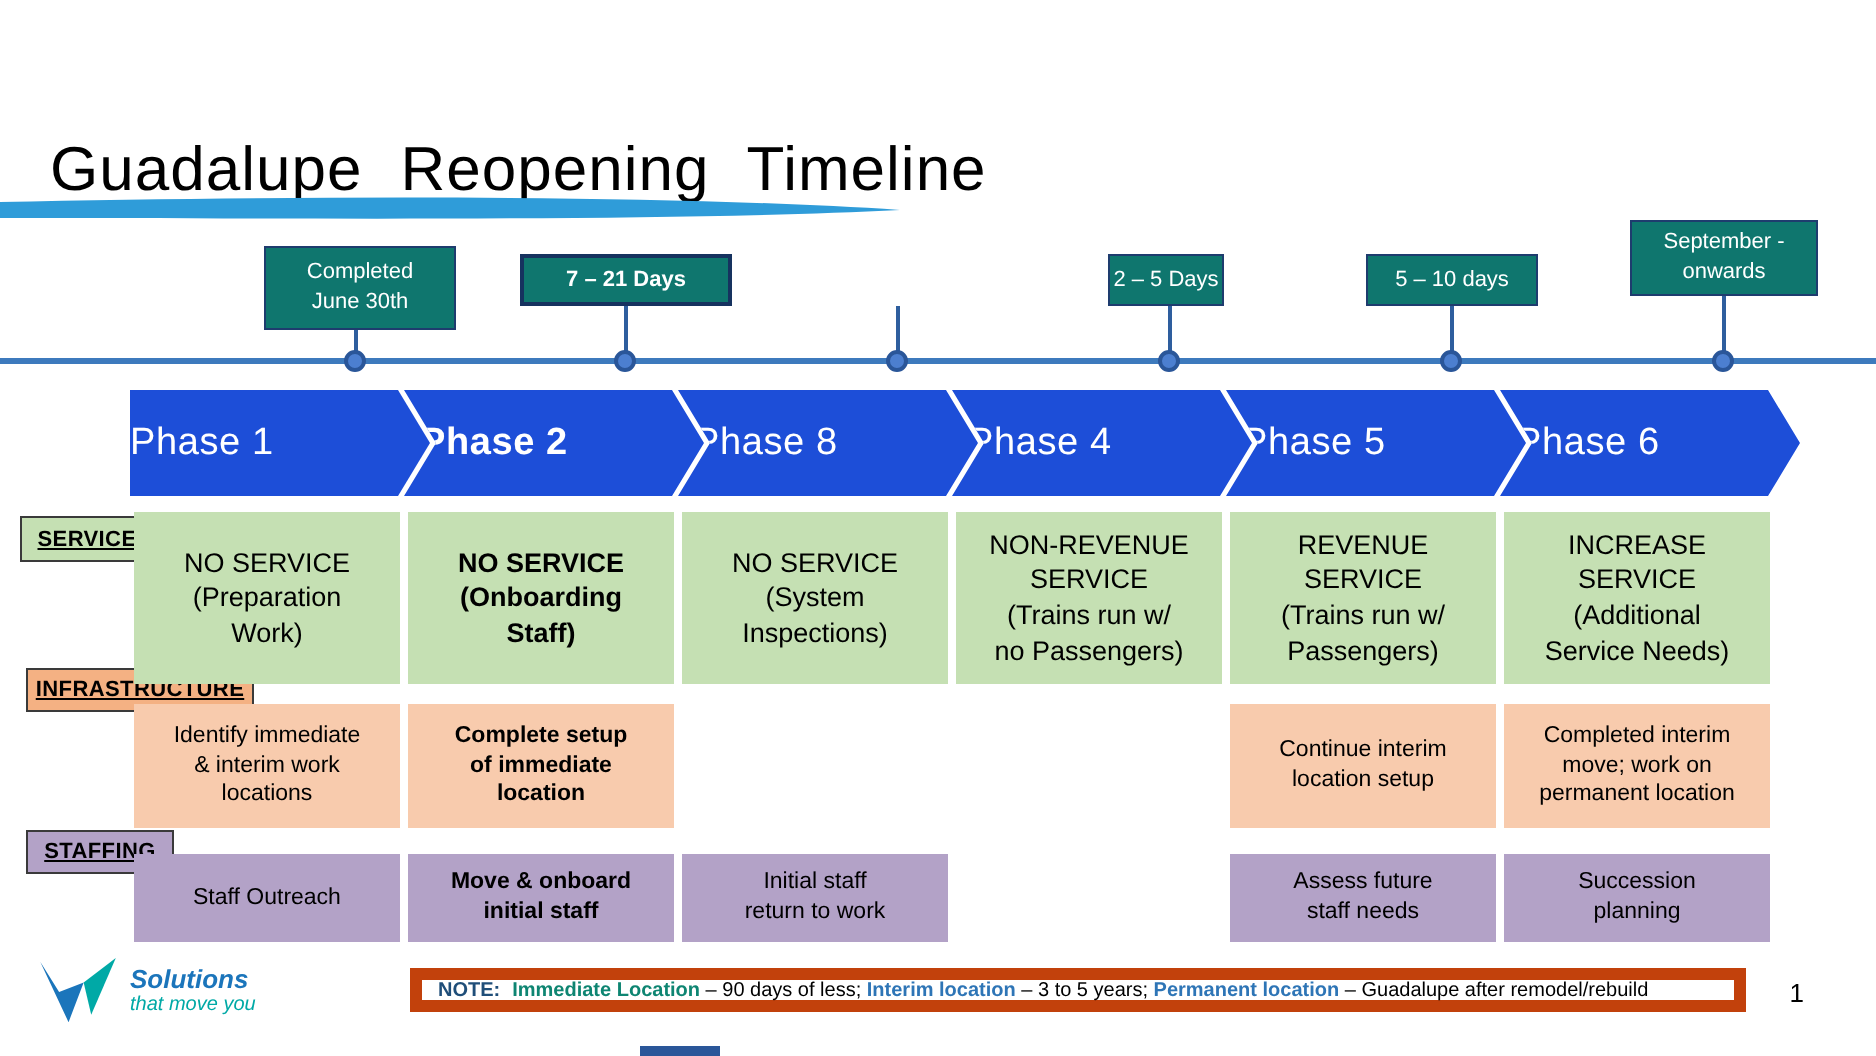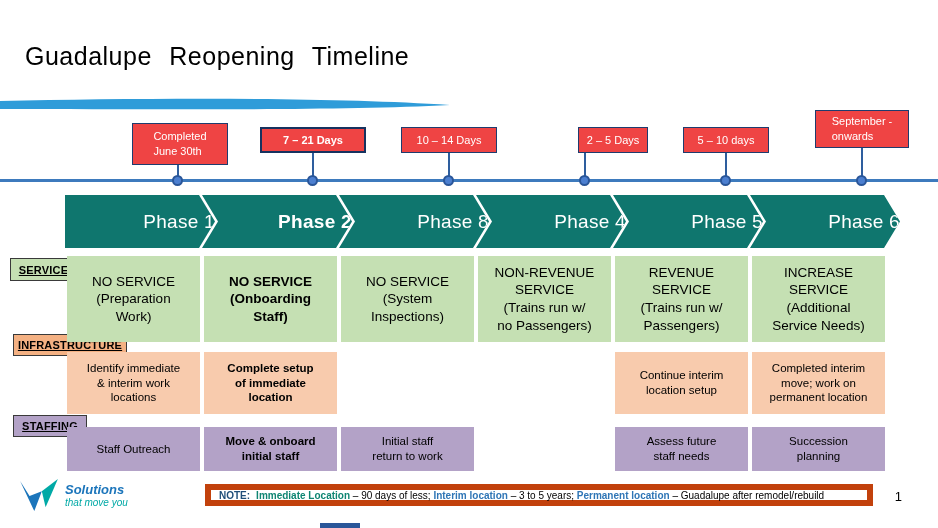--- a/index.html
+++ b/index.html
@@ -1,41 +1,41 @@
 <!DOCTYPE html>
 <html><head>
 <meta charset="utf-8">
 <style>
   html,body { margin:0; padding:0; background:#888; }
   .slide {
     position:relative; width:938px; height:528px; background:#ffffff;
     font-family:"Liberation Sans", sans-serif; overflow:hidden; margin:0 auto;
   }
   .title {
-    position:absolute; left:25px; top:42px; font-size:25px; color:#000;
+    position:absolute; left:25px; top:67px; font-size:31px; color:#000;
     word-spacing:10px; letter-spacing:0.5px; white-space:nowrap;
   }
   .swoosh { position:absolute; left:0; top:97px; }
   .timeline-line { position:absolute; left:0; top:179px; width:938px; height:3px; background:#3D7ABD; }
 
   .timing-box {
-    position:absolute; background:#ef4444; color:#fff; border:1px solid #1E3C6E;
-    display:flex; align-items:center; justify-content:center; text-align:left;
+    position:absolute; background:#0f766e; color:#fff; border:1px solid #1E3C6E;
+    display:flex; align-items:center; justify-content:center; text-align:center;
     font-size:11px; line-height:1.35; white-space:pre-line; box-sizing:border-box;
   }
   .timing-box.em { font-weight:bold; border-width:2px; border-color:#16325F; }
   .stem { position:absolute; width:2px; background:#2E5E9E; }
   .dot {
     position:absolute; width:11px; height:11px; border-radius:50%;
     background:#4C7FD0; border:2px solid #2A5699; box-sizing:border-box;
   }
 
   .chevron {
-    position:absolute; top:195px; width:150px; height:53px; background:#0f766e;
-    color:#fff; display:flex; align-items:center; justify-content:flex-end;
+    position:absolute; top:195px; width:150px; height:53px; background:#1d4ed8;
+    color:#fff; display:flex; align-items:center; justify-content:flex-start;
     font-size:19px; letter-spacing:0.3px;
   }
   .chevron.first { clip-path: polygon(0 0, calc(100% - 16px) 0, 100% 50%, calc(100% - 16px) 100%, 0 100%); }
   .chevron.notched { clip-path: polygon(0 0, calc(100% - 16px) 0, 100% 50%, calc(100% - 16px) 100%, 0 100%, 16px 50%); padding-left:8px; box-sizing:border-box; }
   .chevron.em { font-weight:bold; }
 
   .cell {
     position:absolute; width:133px; display:flex; align-items:center; justify-content:center;
     text-align:center; white-space:pre-line; box-sizing:border-box; padding:2px 4px; color:#000;
   }
@@ -82,22 +82,21 @@
 
   <svg class="swoosh" width="455" height="16" viewBox="0 0 455 16">
     <path d="M0,4 C150,1 330,0 450,8 C330,14 150,12 0,12 Z" fill="#2F9CD9"></path>
   </svg>
 
   <div class="timeline-line"></div>
 
   <div class="timing-box" style="left:132px;top:123px;width:96px;height:42px">Completed
 June 30th</div>
   <div class="timing-box em" style="left:260px;top:127px;width:106px;height:26px">7 – 21 Days</div>
-  <div class="timing-box" style="left:401px;top:127px;width:96px;height:26px">10 – 14 Days</div>
-  <div class="timing-box" style="left:578px;top:127px;width:70px;height:26px">2 – 5 Days</div>
+  <div class="timing-box" style="left:554px;top:127px;width:58px;height:26px">2 – 5 Days</div>
   <div class="timing-box" style="left:683px;top:127px;width:86px;height:26px">5 – 10 days</div>
   <div class="timing-box" style="left:815px;top:110px;width:94px;height:38px">September -
 onwards</div>
 
   <div class="stem" style="left:177px;top:165px;height:15px"></div>
   <div class="stem" style="left:312px;top:153px;height:27px"></div>
   <div class="stem" style="left:448px;top:153px;height:27px"></div>
   <div class="stem" style="left:584px;top:153px;height:27px"></div>
   <div class="stem" style="left:725px;top:153px;height:27px"></div>
   <div class="stem" style="left:861px;top:148px;height:32px"></div>

